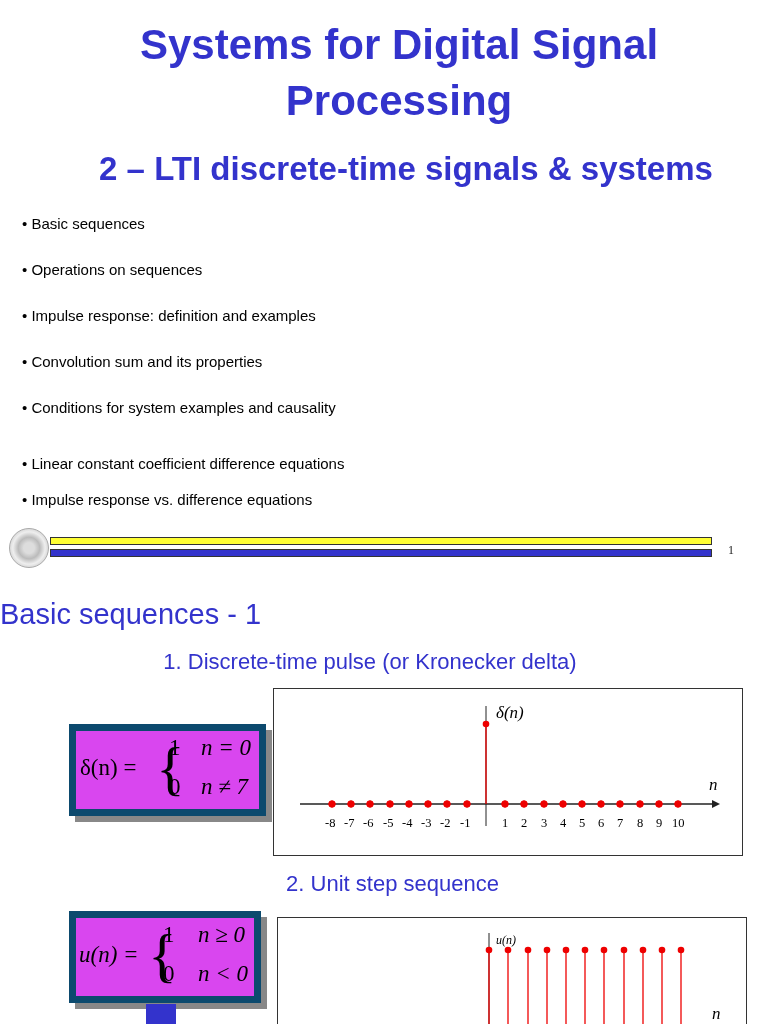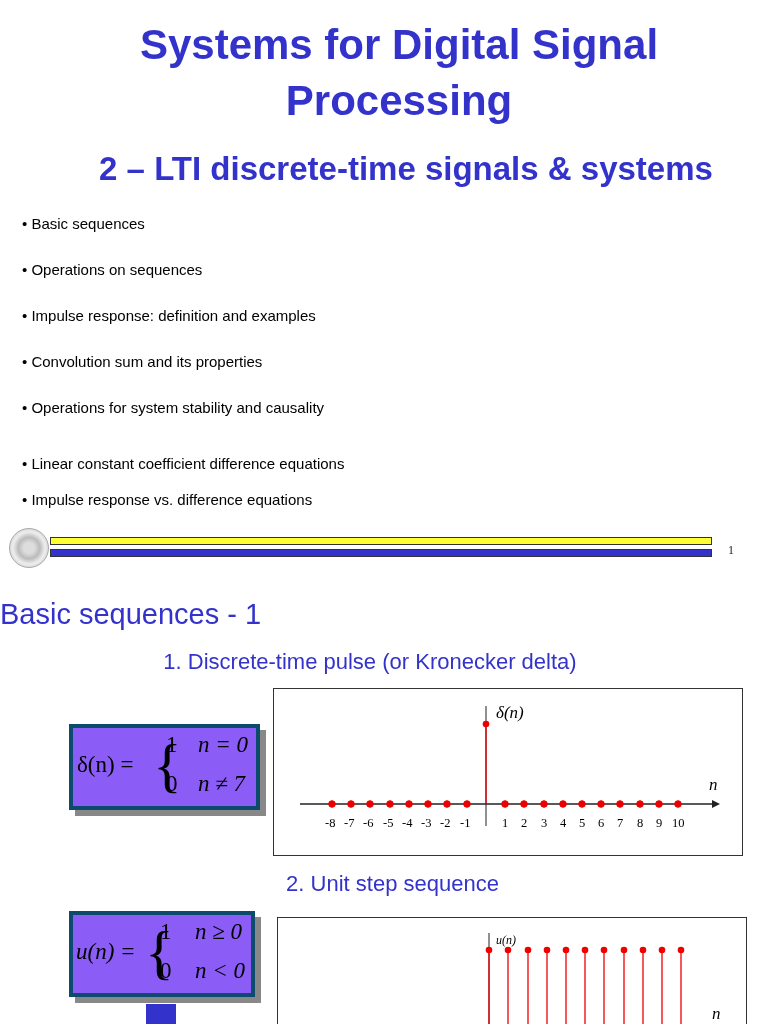--- a/index.html
+++ b/index.html
@@ -8,37 +8,37 @@
   .title { left:0; width:768px; text-align:center; color:#3333cc; font-weight:bold; font-size:42px; line-height:50px;margin-left:15px; }
   .subtitle { left:0; width:768px; text-align:center; color:#3333cc; font-weight:bold; font-size:33px; }
   .bullet { left:22px; font-size:15px; color:#000; white-space:nowrap; }
   .bar { left:50px; width:660px; height:6px; border:1px solid #333; }
   .bar.yellow { background:#ffff33; }
   .bar.blue { background:#3333cc; }
   .logo { left:9px; top:528px; width:38px; height:38px; border-radius:50%; border:1px solid #aaa; background:radial-gradient(circle, #ddd 20%, #bbb 40%, #eee 60%, #ccc 80%); }
   .pagenum { left:728px; top:543px; font-family:"Liberation Serif", serif; font-size:12px; color:#222; }
   .h2 { left:0; width:760px; text-align:left; color:#3333cc; font-weight:normal; font-size:29px; }
   .h3 { left:0; width:740px; text-align:center; color:#3333cc; font-size:22px; }
-  .formula { background:#8b5cf6; border:4px solid #0c4a6e; box-shadow:6px 6px 0 #888; font-family:"Liberation Serif", serif; color:#000; }
+  .formula { background:#d946ef; border:7px solid #0c4a6e; box-shadow:6px 6px 0 #888; font-family:"Liberation Serif", serif; color:#000; }
   .chartbox { border:1px solid #333; background:#fff; }
   .arrowbox { left:146px; top:1004px; width:30px; height:20px; background:#3333cc; }
 </style>
 </head>
 <body>
 
 <div class="abs title" style="top:20px;">Systems for Digital Signal</div>
 <div class="abs title" style="top:76px;">Processing</div>
 <div class="abs subtitle" style="top:150px;padding-left:22px;">2 – LTI discrete-time signals &amp; systems</div>
 
 <div>
   <div class="abs bullet" style="top:215px;">• Basic sequences</div>
   <div class="abs bullet" style="top:261px;">• Operations on sequences</div>
   <div class="abs bullet" style="top:307px;">• Impulse response: definition and examples</div>
   <div class="abs bullet" style="top:353px;">• Convolution sum and its properties</div>
-  <div class="abs bullet" style="top:399px;">• Operations for system stability and causality</div>
+  <div class="abs bullet" style="top:399px;">• Conditions for system examples and causality</div>
   <div class="abs bullet" style="top:455px;">• Linear constant coefficient difference equations</div>
   <div class="abs bullet" style="top:491px;">• Impulse response vs. difference equations</div>
 </div>
 
 <div class="abs logo"></div>
 <div class="abs bar yellow" style="top:537px;"></div>
 <div class="abs bar blue" style="top:549px;"></div>
 <div class="abs pagenum">1</div>
 
 <div class="abs h2" style="top:598px;">Basic sequences - 1</div>

